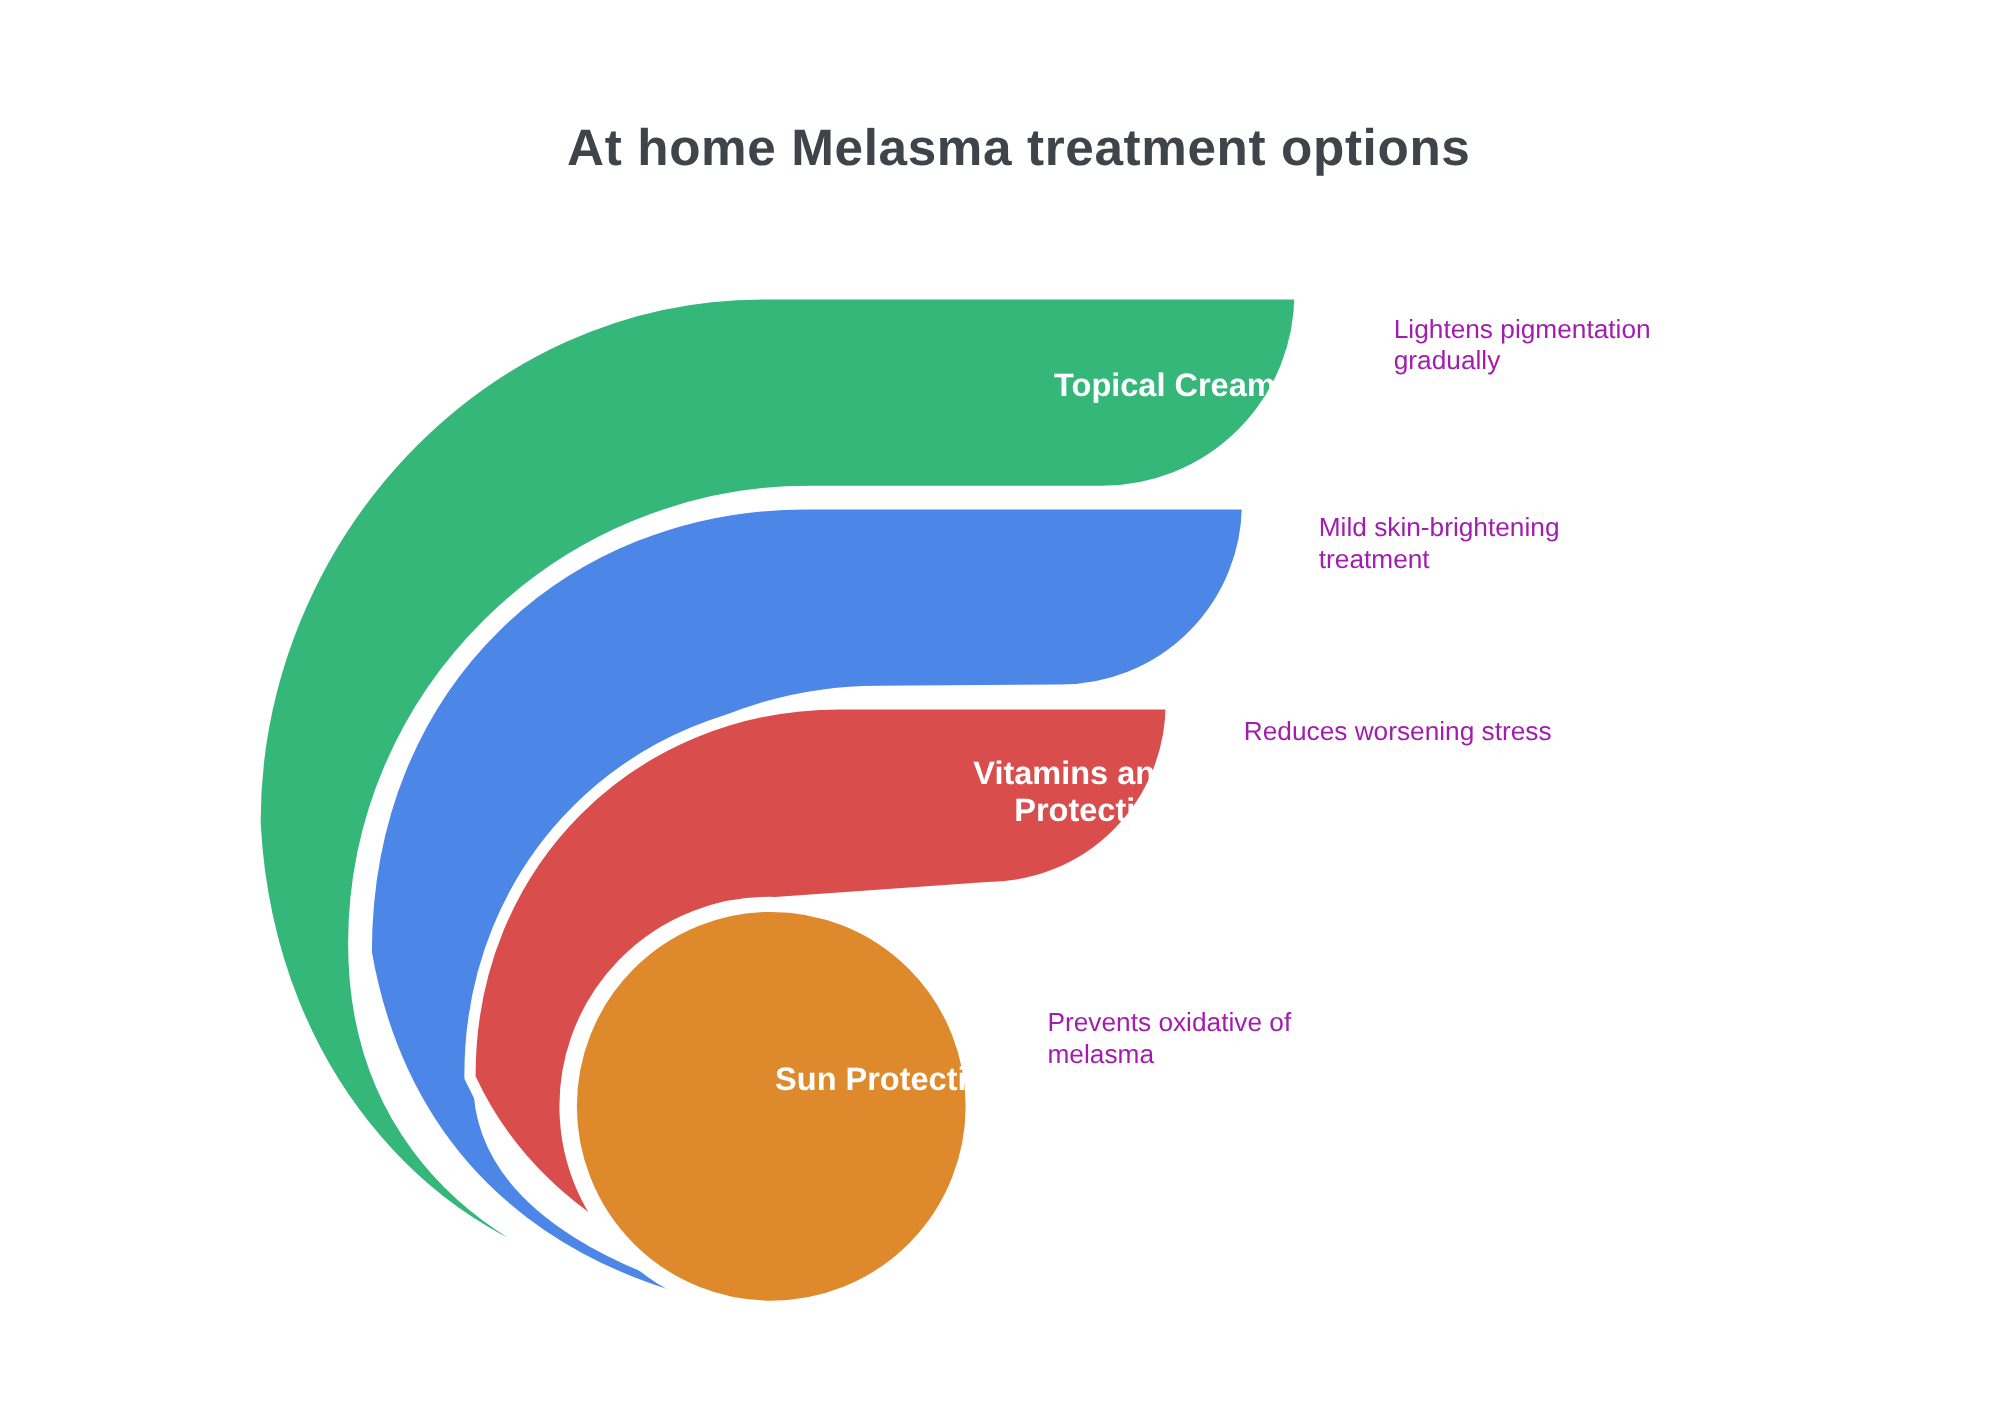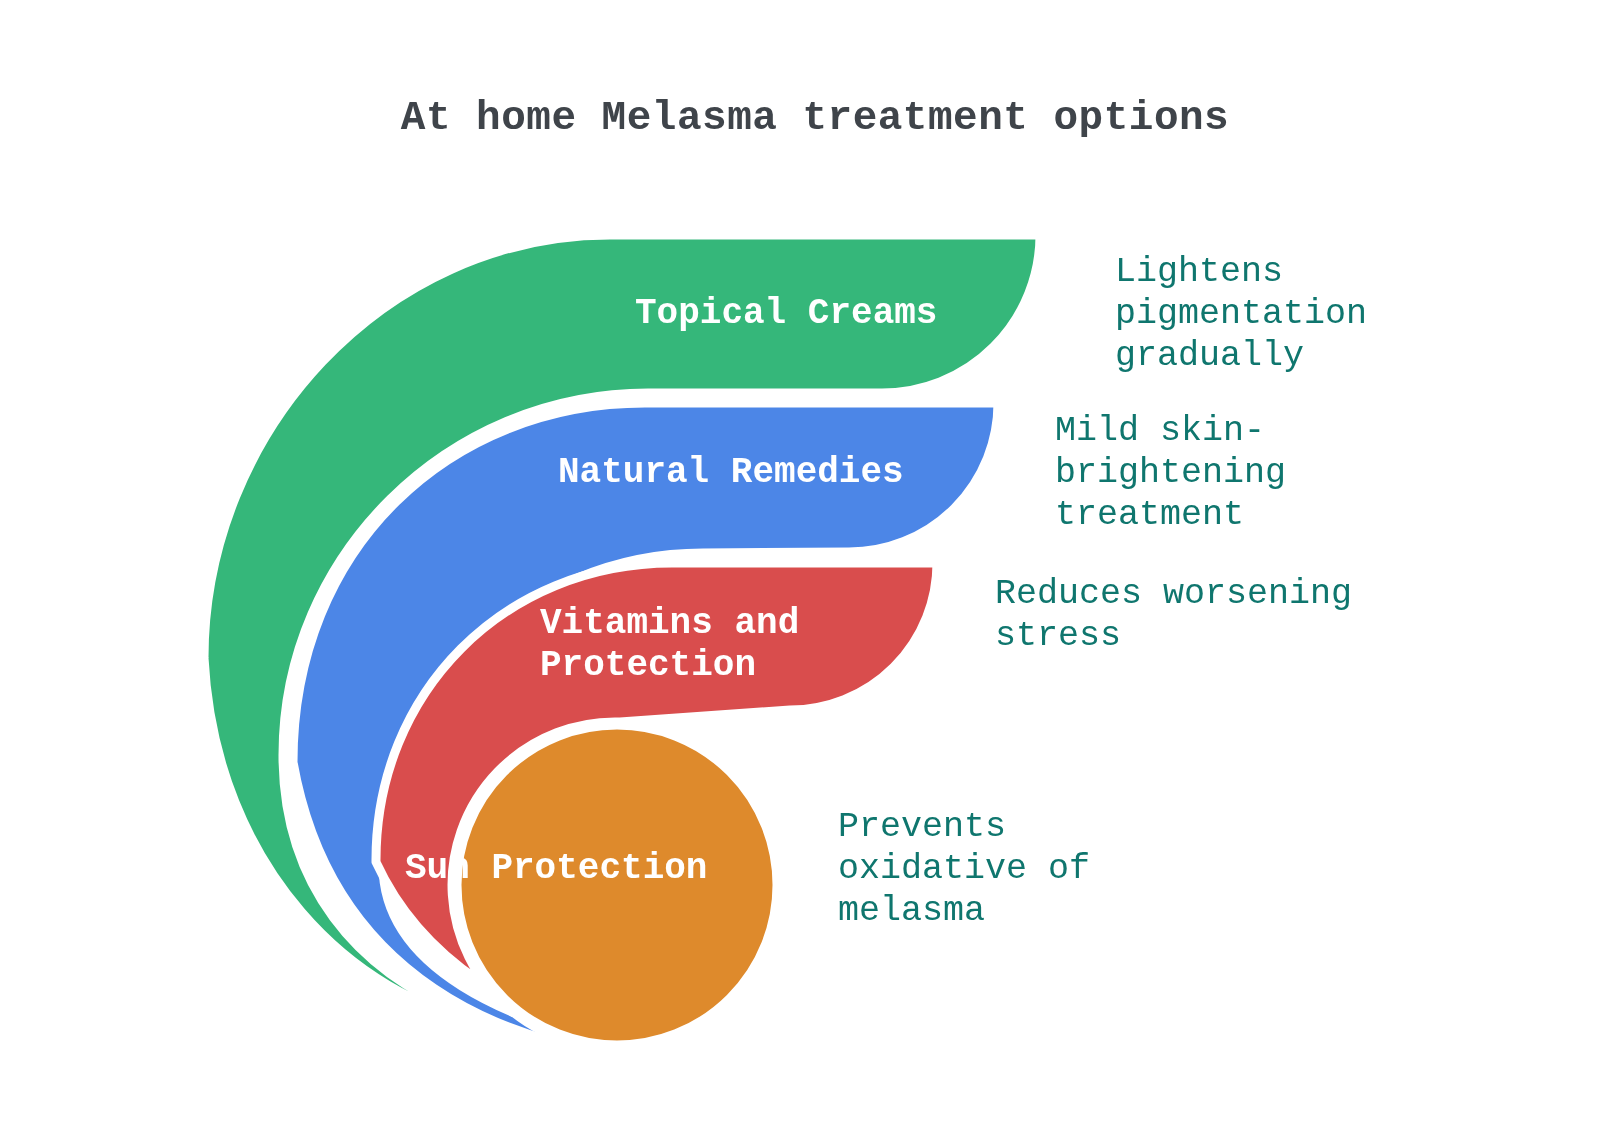--- a/index.html
+++ b/index.html
@@ -1,41 +1,41 @@
 <!DOCTYPE html>
 <html><head>
 <meta charset="utf-8">
 <style>
   html,body{margin:0;padding:0;background:#ffffff;}
   .stage{
     position:relative;
     width:1388px;height:1132px;
     background:#ffffff;
     overflow:hidden;
-    font-family:Liberation Mono, monospace;
+    font-family:Liberation Sans, sans-serif;
   }
   .stage svg{position:absolute;left:0;top:0;}
   .txt{position:absolute;white-space:pre-line;}
   .title{
     left:15px;top:95px;width:1600px;
     text-align:center;
     font-size:41px;font-weight:700;color:#3f444a;
     letter-spacing:0.5px;
   }
   .band-label{
-    text-align:left;
-    font-size:36px;font-weight:700;color:#ffffff;
+    text-align:right;
+    font-size:26px;font-weight:700;color:#ffffff;
     line-height:1.16;
   }
   .lbl-1{left:635px;top:293px;width:400px;}
   .lbl-2{left:558px;top:452px;width:400px;}
   .lbl-3{left:540px;top:603px;width:400px;}
   .lbl-4{left:405px;top:848px;width:400px;}
   .annotation{
-    font-size:35px;font-weight:400;color:#0f766e;
+    font-size:21px;font-weight:400;color:#a21caf;
     line-height:1.2;
   }
   .ann-1{left:1115px;top:251px;width:340px;}
   .ann-2{left:1055px;top:410px;width:340px;}
   .ann-3{left:995px;top:573px;width:360px;}
   .ann-4{left:838px;top:806px;width:340px;}
 </style>
 </head>
 <body>
 
@@ -59,21 +59,20 @@
              A 163 163 0 1 0 640,1046
              C 516,1020 420,958 376,862
              C 375,692 505,563 672,563 Z" fill="#D94D4D"></path>
 
     <circle cx="617" cy="885" r="160" stroke="#ffffff" stroke-width="9" fill="#DE8A2C"></circle>
   </svg>
 
   <div class="txt title">At home Melasma treatment options</div>
 
   <div class="txt band-label lbl-1">Topical Creams</div>
-  <div class="txt band-label lbl-2">Natural Remedies</div>
   <div class="txt band-label lbl-3">Vitamins and
 Protection</div>
   <div class="txt band-label lbl-4">Sun Protection</div>
 
   <div class="txt annotation ann-1">Lightens pigmentation
 gradually</div>
   <div class="txt annotation ann-2">Mild skin-brightening
 treatment</div>
   <div class="txt annotation ann-3">Reduces worsening stress</div>
   <div class="txt annotation ann-4">Prevents oxidative of

